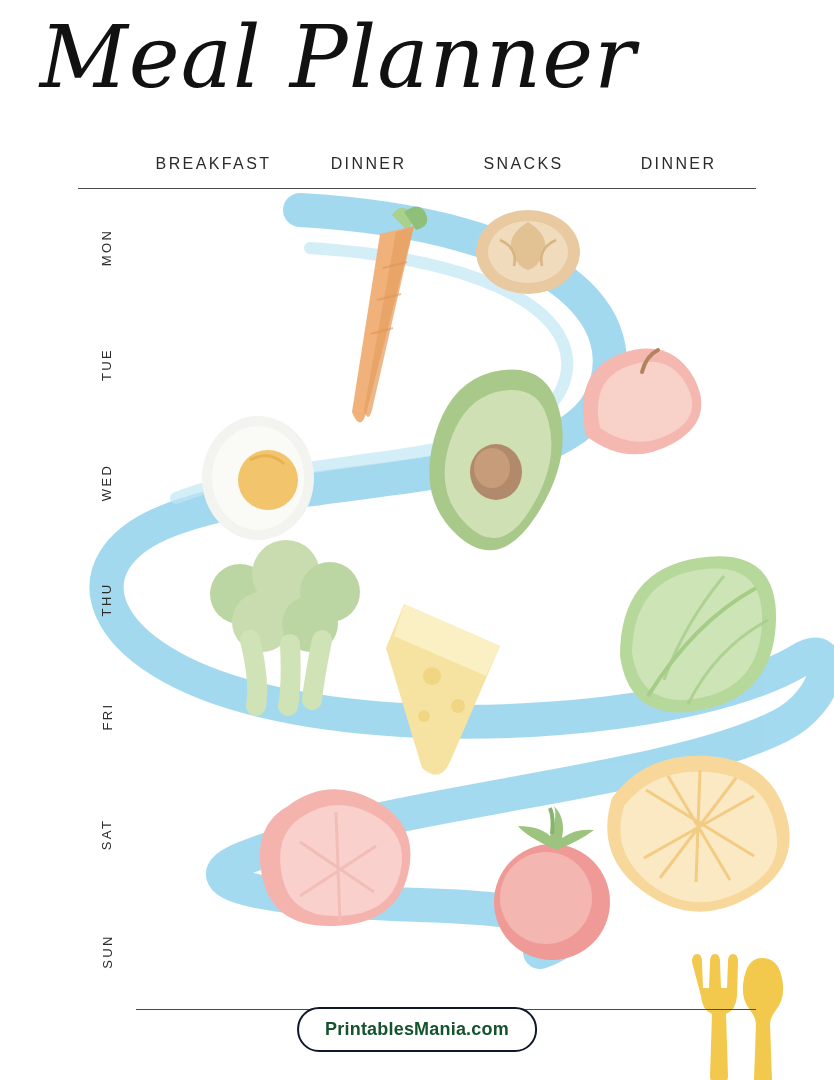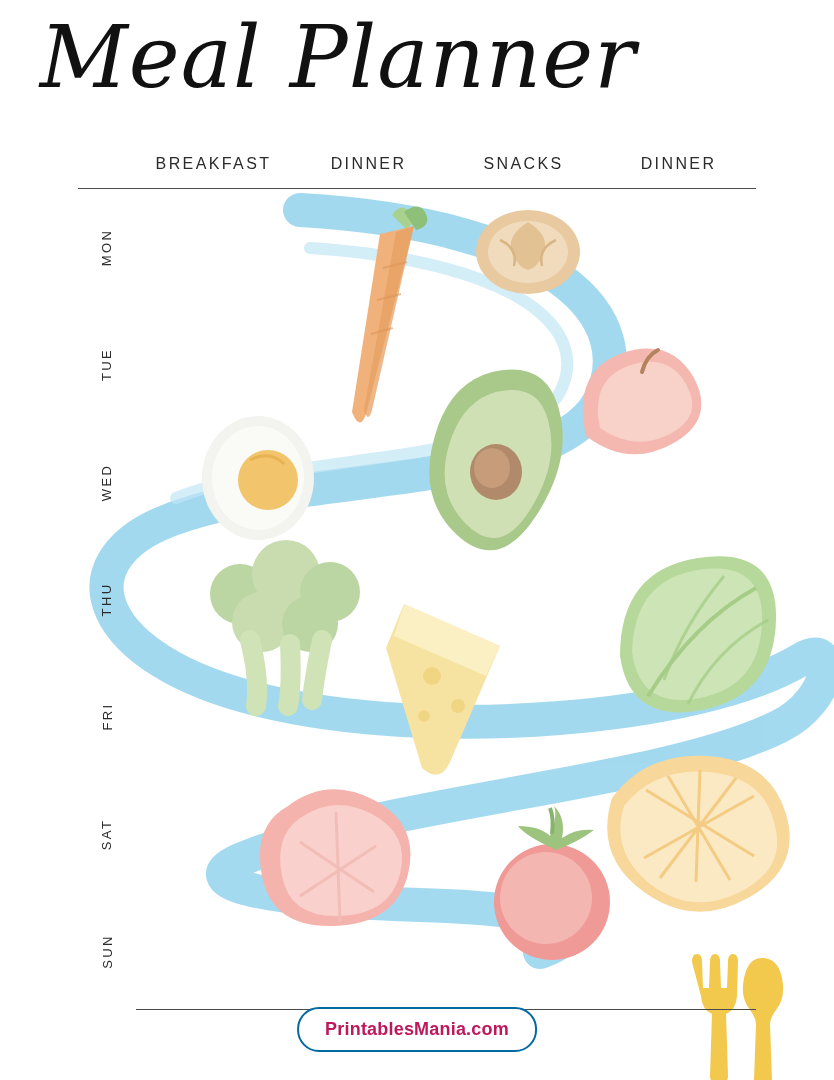--- a/index.html
+++ b/index.html
@@ -112,27 +112,27 @@
     border-top: 1px solid #4a4a4a;
   }
 
   
   .footer-badge {
     position: absolute;
     left: 50%;
     transform: translateX(-50%);
     bottom: 28px;
     padding: 10px 26px;
-    border: 2px solid #0369a1;
+    border: 2px solid #0f172a;
     border-radius: 22px;
     background: #ffffff;
     font-size: 18px;
     font-weight: 700;
     letter-spacing: 0.2px;
-    color: #be185d;
+    color: #14532d;
     white-space: nowrap;
   }
 </style>
 </head>
 <body>
 
 <div class="title">Meal Planner</div>
 
 <div class="art-layer">
   <svg width="834" height="1080" viewBox="0 0 834 1080" xmlns="http://www.w3.org/2000/svg">

